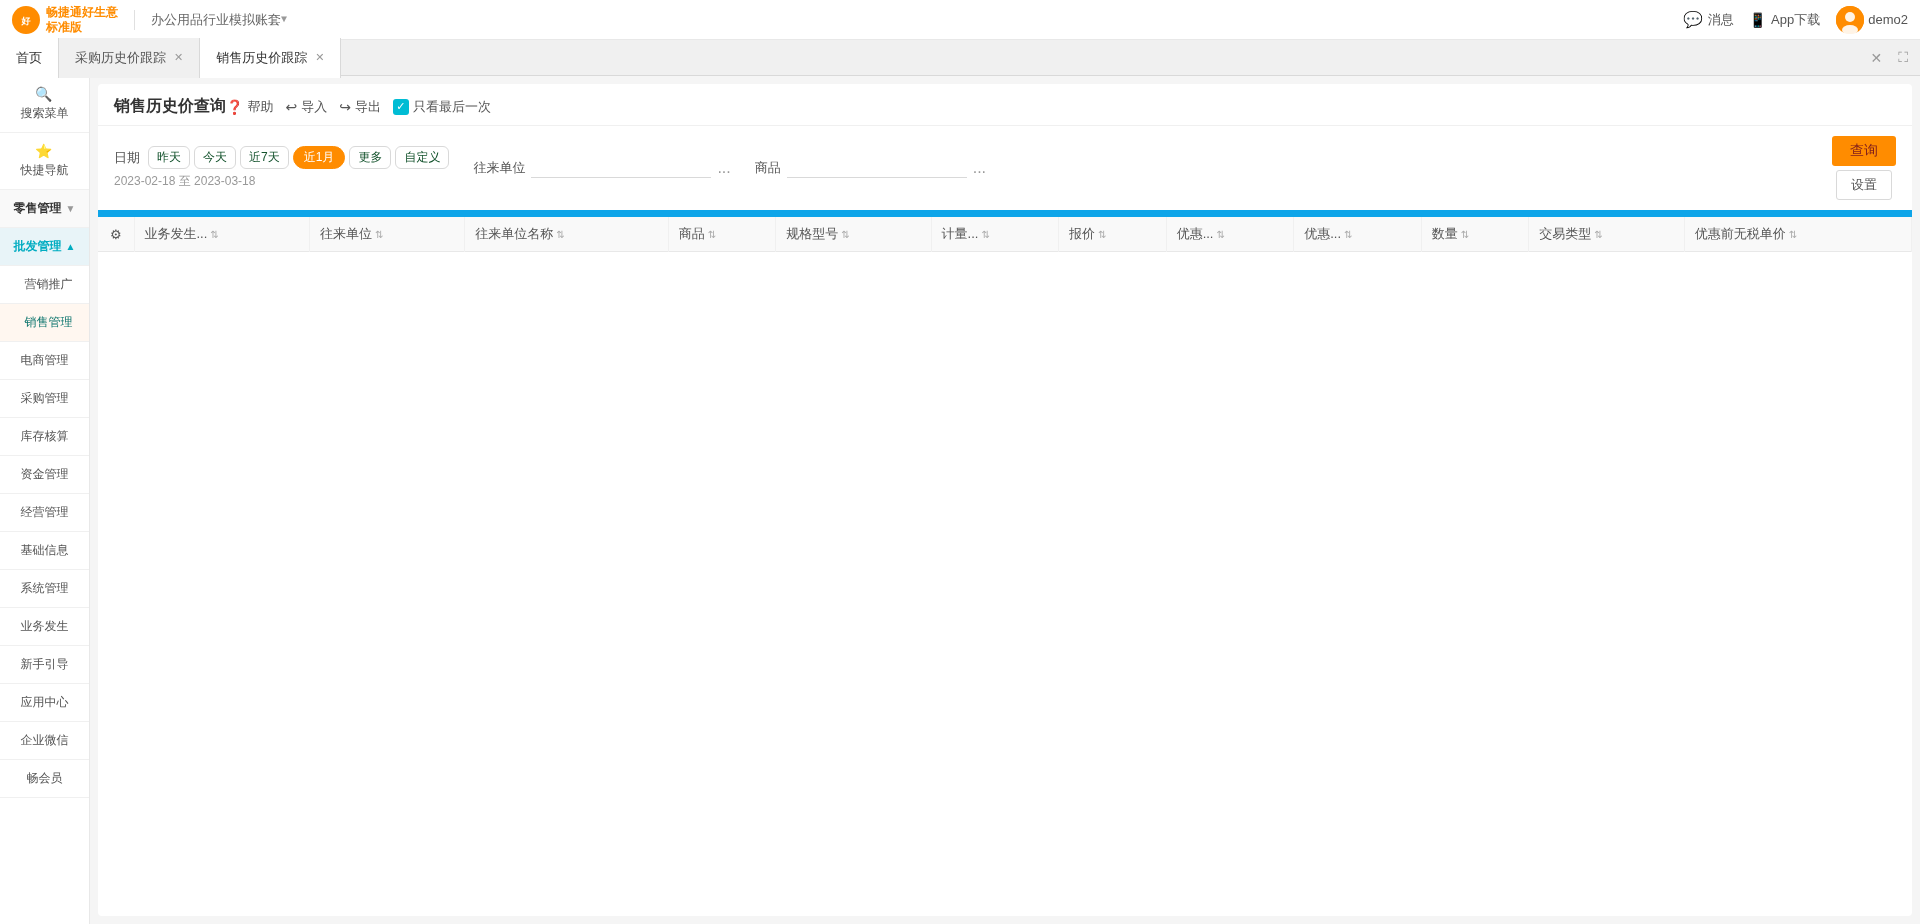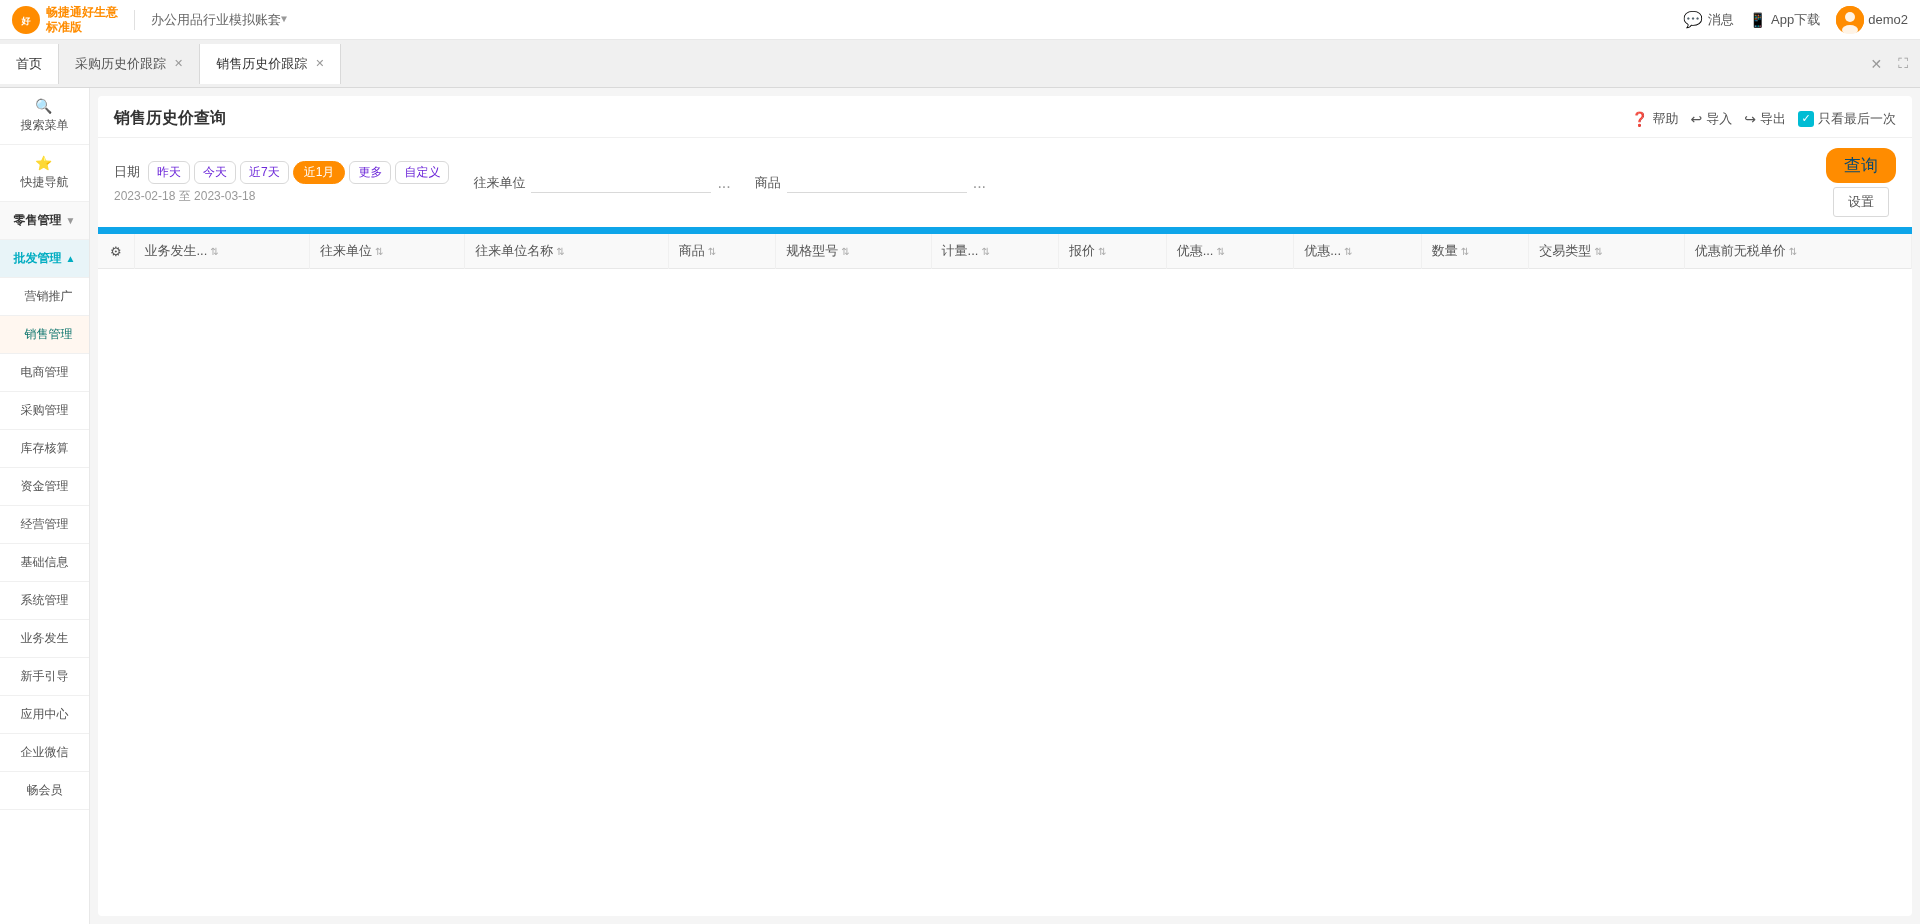--- a/index.html
+++ b/index.html
@@ -80,21 +80,21 @@
       background: #ff8c00;
       display: flex;
       align-items: center;
       justify-content: center;
       color: white;
       font-size: 11px;
     }
 
     
     .tab-bar {
-      height: 48px;
+      height: 36px;
       background: #f0f0f0;
       display: flex;
       align-items: center;
       padding: 0 0;
       border-bottom: 1px solid #d9d9d9;
       flex-shrink: 0;
       position: relative;
     }
     .tab {
       height: 40px;
@@ -200,21 +200,21 @@
       border-radius: 4px;
       overflow: hidden;
     }
 
     
     .page-header {
       padding: 12px 16px 8px;
       border-bottom: 1px solid #f0f0f0;
       display: flex;
       align-items: center;
-      justify-content: space-between;
+      justify-content: flex-start;
     }
     .page-title {
       font-size: 16px;
       font-weight: bold;
       color: #333;
     }
     .page-actions {
       display: flex;
       align-items: center;
       gap: 12px;
@@ -263,21 +263,21 @@
       display: flex;
       align-items: center;
       gap: 4px;
     }
     .date-btn {
       padding: 2px 8px;
       border: 1px solid #d9d9d9;
       border-radius: 6px;
       cursor: pointer;
       font-size: 12px;
-      color: #6d28d9;
+      color: #14532d;
       background: #fff;
     }
     .date-btn.active {
       background: #ff8c00;
       color: #fff;
       border-color: #ff8c00;
       border-radius: 12px;
       padding: 2px 10px;
     }
     .date-range-text {
@@ -300,26 +300,26 @@
       font-size: 16px;
     }
     .filter-right {
       margin-left: auto;
       display: flex;
       align-items: center;
       gap: 8px;
     }
     .query-btn {
       background: #ff8c00;
-      color: #0c4a6e;
+      color: #7f1d1d;
       border: none;
       padding: 6px 18px;
-      border-radius: 12px;
-      cursor: pointer;
-      font-size: 17px;
+      border-radius: 3px;
+      cursor: pointer;
+      font-size: 14px;
     }
     .settings-btn {
       background: #fff;
       color: #555;
       border: 1px solid #d9d9d9;
       padding: 5px 14px;
       border-radius: 3px;
       cursor: pointer;
       font-size: 13px;
     }

